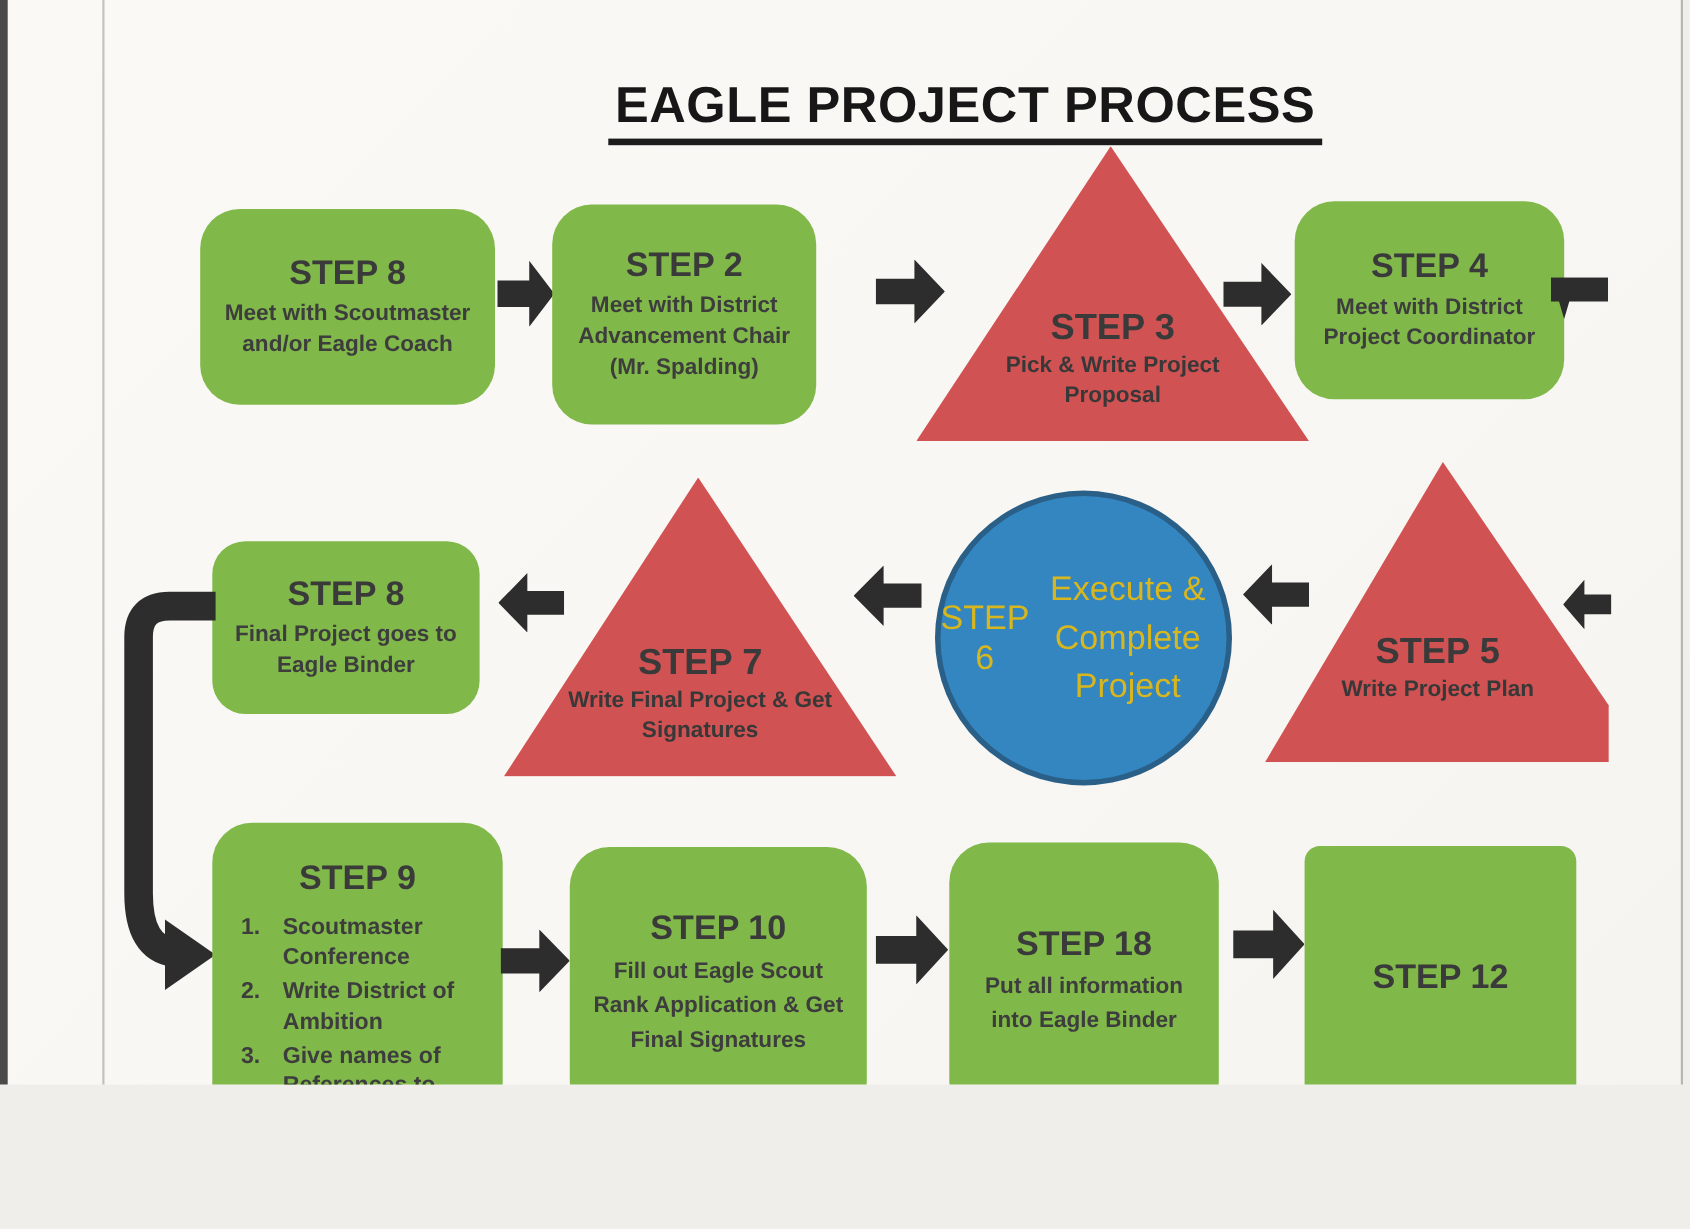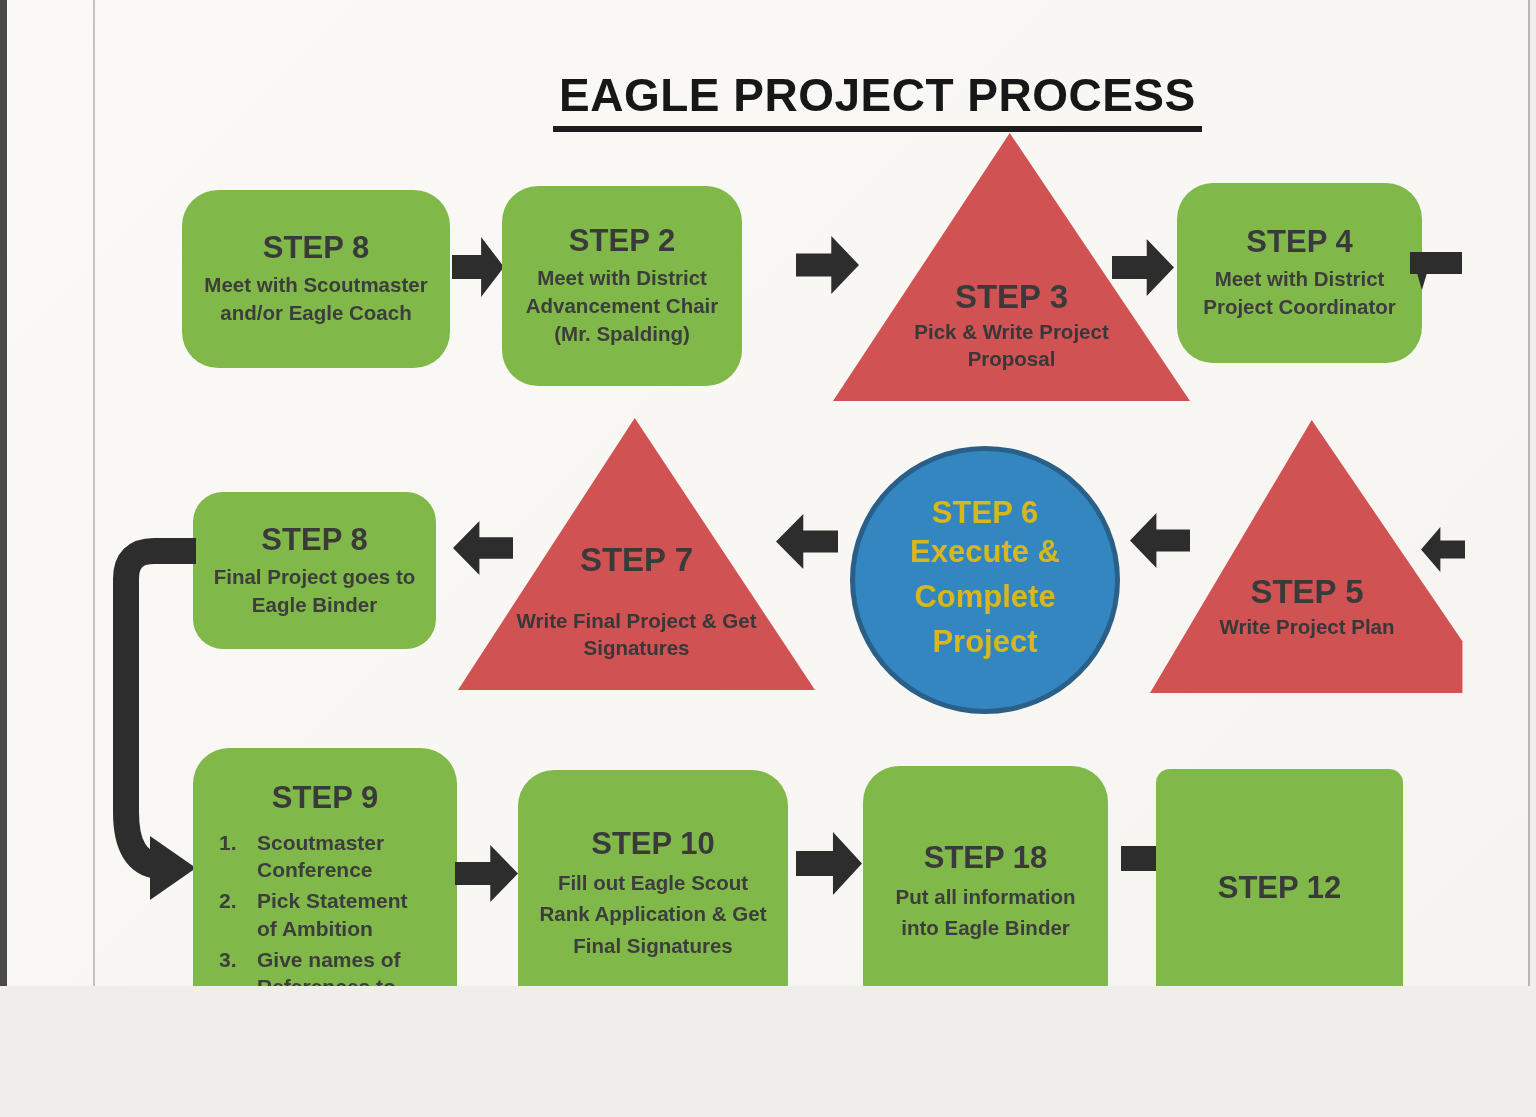--- a/index.html
+++ b/index.html
@@ -43,22 +43,22 @@
     text-align:center;color:#383838;font-weight:bold;
   }
   .tri-main{clip-path:polygon(49.5% 0,100% 100%,0 100%);}
   .tri-cut{clip-path:polygon(51.5% 0,99.5% 81%,99.5% 100%,0 100%);}
   .shape-tri .step-title{font-size:33px;margin-bottom:2px;}
   .shape-tri .step-body{font-size:20.5px;line-height:1.35;}
 
   .shape-circle{
     position:absolute;background:var(--circle-blue,#3486c1);
     border:5px solid var(--circle-border,#2a5f88);border-radius:50%;
-    display:flex;flex-direction:column;align-items:center;justify-content:center;
-    text-align:center;font-weight:bold;color:var(--circle-text-yellow,#d8b61e);
+    display:flex;flex-direction:row;align-items:center;justify-content:center;
+    text-align:center;font-weight:normal;color:var(--circle-text-yellow,#d8b61e);
   }
   .shape-circle .step-title{font-size:31px;color:var(--circle-text-yellow,#d8b61e);margin-bottom:0;}
   .shape-circle .step-body{font-size:31px;line-height:1.45;max-width:190px;}
 
   .num-list{
     display:grid;grid-template-columns:36px 1fr;
     text-align:left;font-size:21px;line-height:1.32;
     row-gap:3px;column-gap:2px;width:212px;margin-top:8px;
   }
   .num-list .n{text-align:left;}
@@ -120,21 +120,21 @@
 
   <div class="ar left" style="left:1130px;top:513px;width:60px;height:55px;"></div>
 
   <div class="shape-circle" style="left:850px;top:446px;width:260px;height:258px;">
     <div class="step-title">STEP 6</div>
     <div class="step-body">Execute &amp; Complete Project</div>
   </div>
 
   <div class="ar left" style="left:776px;top:514px;width:62px;height:55px;"></div>
 
-  <div class="shape-tri tri-main" style="left:458px;top:418px;width:357px;height:272px;gap:26px;">
+  <div class="shape-tri tri-main" style="left:458px;top:434px;width:357px;height:272px;">
     <div class="step-title">STEP 7</div>
     <div class="step-body" style="max-width:252px;margin-bottom:28px;">Write Final Project &amp; Get Signatures</div>
   </div>
 
   <div class="ar left" style="left:453px;top:521px;width:60px;height:54px;"></div>
 
   <div class="shape-box" style="left:193px;top:492px;width:243px;height:157px;border-radius:30px;">
     <div class="step-title">STEP 8</div>
     <div class="step-body" style="max-width:222px;">Final Project goes to Eagle Binder</div>
   </div>
@@ -143,21 +143,21 @@
     <path d="M 196 551 L 154 551 Q 126 551 126 579 L 126 812 Q 126 862 158 866" fill="none" stroke="currentColor" stroke-width="26"></path>
     <polygon points="150,836 150,900 196,868" fill="currentColor"></polygon>
   </svg>
 
   <div class="shape-box" style="left:193px;top:748px;width:264px;height:317px;justify-content:flex-start;padding-top:32px;box-sizing:border-box;">
     <div class="step-title">STEP 9</div>
     <div class="num-list">
       <span class="n">1.</span>
       <span>Scoutmaster Conference</span>
       <span class="n">2.</span>
-      <span>Pick Statement of Ambition</span>
+      <span>Write District of Ambition</span>
       <span class="n">3.</span>
       <span>Give names of References to Troop Advancement</span>
     </div>
   </div>
 
   <div class="ar right" style="left:455px;top:845px;width:63px;height:57px;"></div>
 
   <div class="shape-box roomy" style="left:518px;top:770px;width:270px;height:248px;">
     <div class="step-title">STEP 10</div>
     <div class="step-body" style="max-width:246px;">Fill out Eagle Scout Rank Application &amp; Get Final Signatures</div>
@@ -165,17 +165,17 @@
 
   <div class="ar right" style="left:796px;top:832px;width:66px;height:63px;"></div>
 
   <div class="shape-box roomy" style="left:863px;top:766px;width:245px;height:252px;">
     <div class="step-title">STEP 18</div>
     <div class="step-body" style="max-width:212px;">Put all information into Eagle Binder</div>
   </div>
 
   <div class="ar right" style="left:1121px;top:827px;width:65px;height:63px;"></div>
 
-  <div class="shape-box roomy" style="left:1156px;top:769px;width:247px;height:242px;border-radius:14px;">
+  <div class="shape-box roomy" style="left:1186px;top:769px;width:247px;height:242px;border-radius:14px;">
     <div class="step-title">STEP 12</div>
   </div>
 
 </div>
 
 </body></html>

